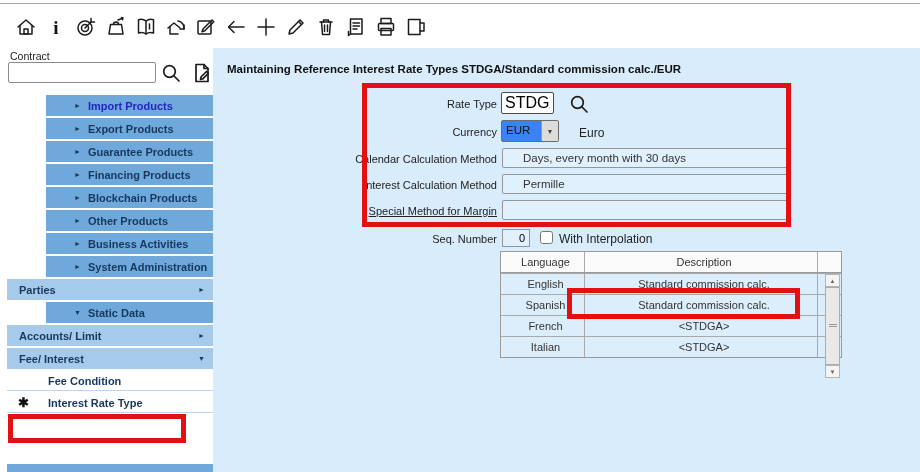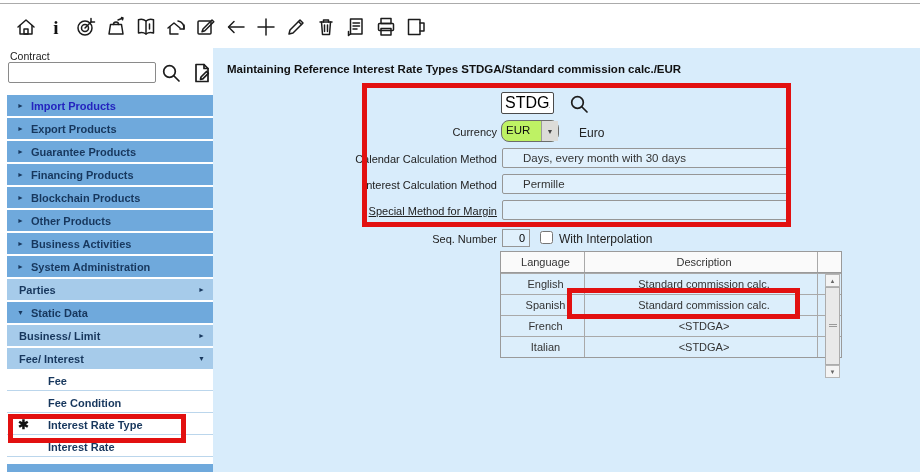--- a/index.html
+++ b/index.html
@@ -22,34 +22,34 @@
   .mini-icon-btn { position:absolute; width:26px; height:26px; display:flex; align-items:center; justify-content:center; cursor:pointer; }
   .mini-icon-btn svg { stroke:#1c1c1c; fill:none; stroke-width:1.7; stroke-linecap:round; stroke-linejoin:round; }
 
   
   .main-bg { position:absolute; left:213px; top:48px; width:707px; height:424px; background:#D8ECFB; }
   .page-title { position:absolute; left:227px; top:63px; font-size:11.5px; font-weight:bold; color:#111; }
 
   
   .sidebar { position:absolute; left:7px; top:95px; width:206px; }
   .sb-item { position:relative; height:21px; margin-bottom:2px; display:flex; align-items:center; font-size:11px; font-weight:bold; color:#17375D; cursor:pointer; }
-  .sb-main { background:#6FA9DC; padding-left:10px; }
+  .sb-main { background:#6FA9DC; padding-left:28px;margin-left:39px; }
   .sb-sub  { background:#A6CBEA; padding-left:12px; }
   .sb-leaf { background:#ffffff; padding-left:41px; height:20px; border-bottom:1px solid #BBD6EC; margin-bottom:2px; }
   .sb-arrow-l { font-size:7px; margin-right:7px; color:#17375D; }
   .sb-arrow-r { position:absolute; right:8px; font-size:7px; color:#17375D; }
   .sb-import { color:#2424BE; }
   .sb-marker { position:absolute; left:11px; top:2px; font-size:13px; color:#111; font-weight:bold; }
   .sb-bottom-partial { position:absolute; left:7px; top:464px; width:206px; height:8px; background:#6FA9DC; }
 
   
   .flabel { position:absolute; left:287px; width:210px; text-align:right; font-size:11px; color:#222; }
   .rate-input { position:absolute; left:501px; top:92px; width:53px; height:22px; border:1px solid #4a4a4a; border-radius:2px; background:#fff; font-size:16px; padding:0 3px; }
   .search-btn { position:absolute; left:566px; top:91px; }
-  .combo { position:absolute; left:501px; top:120px; width:58px; height:22px; border:1px solid #6b6b6b; border-radius:8px; background:#bef264; display:flex; cursor:pointer; }
+  .combo { position:absolute; left:501px; top:120px; width:58px; height:22px; border:1px solid #6b6b6b; border-radius:2px; background:#3b82f6; display:flex; cursor:pointer; }
   .combo-value { flex:1; font-size:11.5px; color:#111; padding:3px 0 0 4px; }
   .combo-btn { width:17px; border-left:1px solid #9a9a9a; background:#DCDCD8; display:flex; align-items:center; justify-content:center; font-size:7px; color:#444; }
   .static-text { position:absolute; font-size:12px; color:#222; }
   .ro-field { position:absolute; left:502px; width:288px; height:20px; background:#E0F0FC; border:1px solid #969696; border-radius:2px; font-size:11.5px; color:#333; padding:0 20px; }
   .seq-input { position:absolute; left:502px; top:229px; width:28px; height:18px; background:#E0F0FC; border:1px solid #969696; font-size:11px; text-align:right; padding:0 4px; }
   .interp-check { position:absolute; left:540px; top:231px; width:13px; height:13px; accent-color:#7FB0D4; }
 
   
   .lang-table { position:absolute; left:500px; top:251px; width:342px; background:#DCEEFB; border:1px solid #9a9a9a; }
   .lt-row { display:flex; height:21px; font-size:11px; color:#333;text-align:center; }
@@ -229,43 +229,38 @@
       </div>
     <div class="sb-item sb-sub">
         <span>Parties</span>
         <span class="sb-arrow-r">►</span>
       </div>
     <div class="sb-item sb-main">
         <span class="sb-arrow-l">▼</span>
         <span>Static Data</span>
       </div>
     <div class="sb-item sb-sub">
-        <span>Business/ Limit</span>
+        <span>Accounts/ Limit</span>
         <span class="sb-arrow-r">►</span>
       </div>
     <div class="sb-item sb-sub">
         <span>Fee/ Interest</span>
         <span class="sb-arrow-r">▼</span>
       </div>
     <div class="sb-item sb-leaf">
-        <span>Fee</span>
-      </div>
-    <div class="sb-item sb-leaf">
         <span>Fee Condition</span>
       </div>
     <div class="sb-item sb-leaf">
         <span class="sb-marker">✱</span>
         <span>Interest Rate Type</span>
       </div>
-    <div class="sb-item sb-leaf">
-        <span>Interest Rate</span>
-      </div>
   </div>
   <div class="sb-bottom-partial"></div>
 
+  <div class="flabel" style="top:98px;">Rate Type</div>
   <input class="rate-input" type="text" value="STDGA" style="">
   <div class="mini-icon-btn search-btn">
     <svg width="24" height="24" viewBox="0 0 24 24">
         <circle cx="10.5" cy="10.5" r="5.8"></circle>
         <path d="M15 15 L20 20"></path>
       </svg>
   </div>
 
   <div class="flabel" style="top:126px;">Currency</div>
   <div class="combo">

